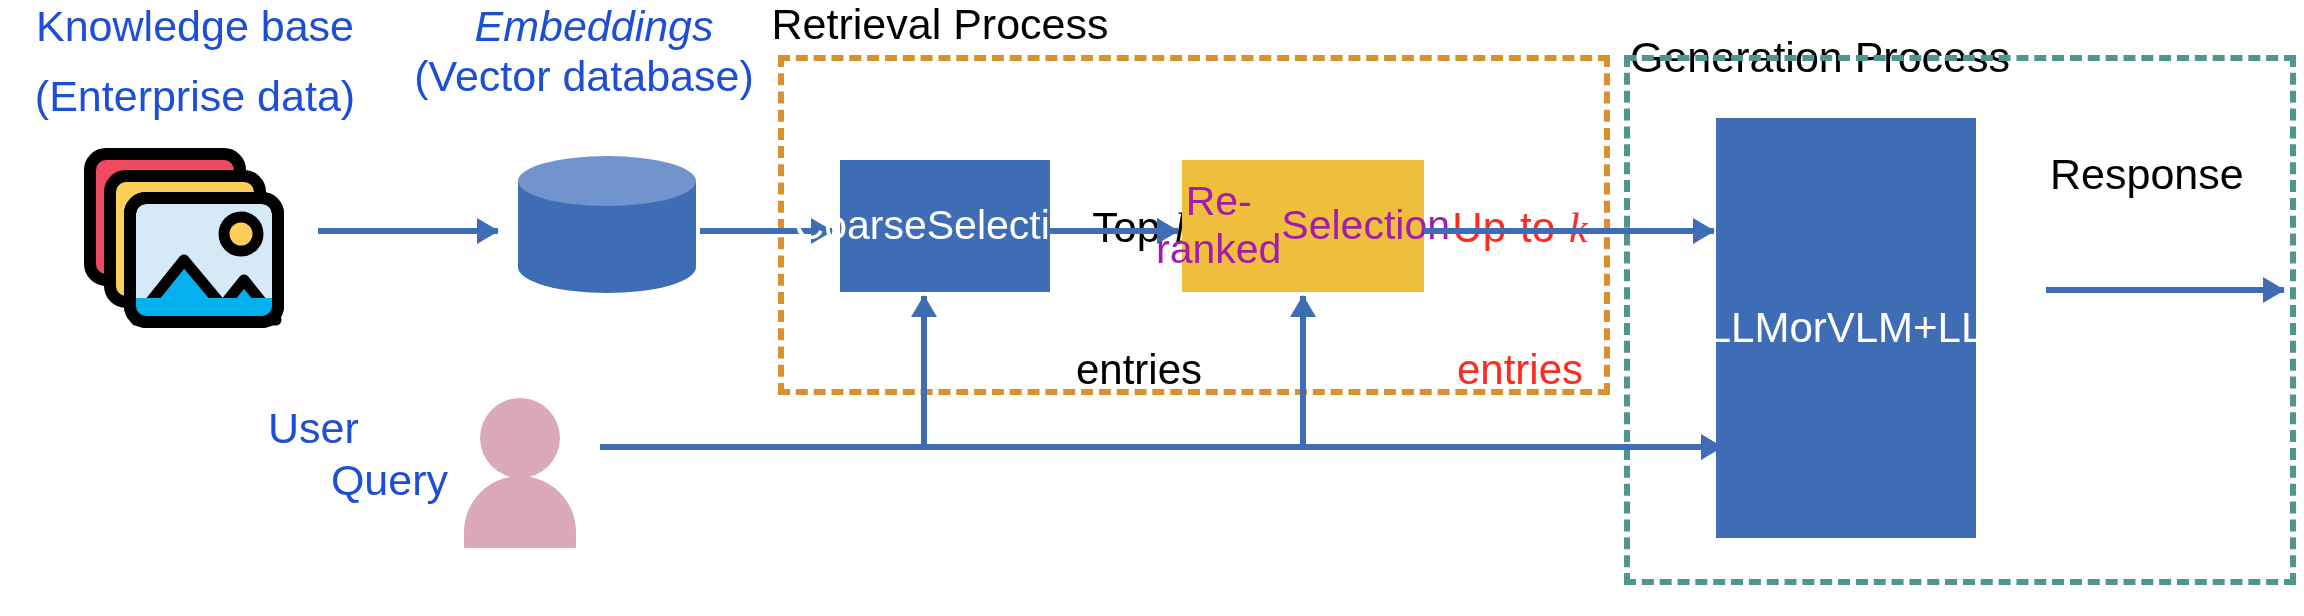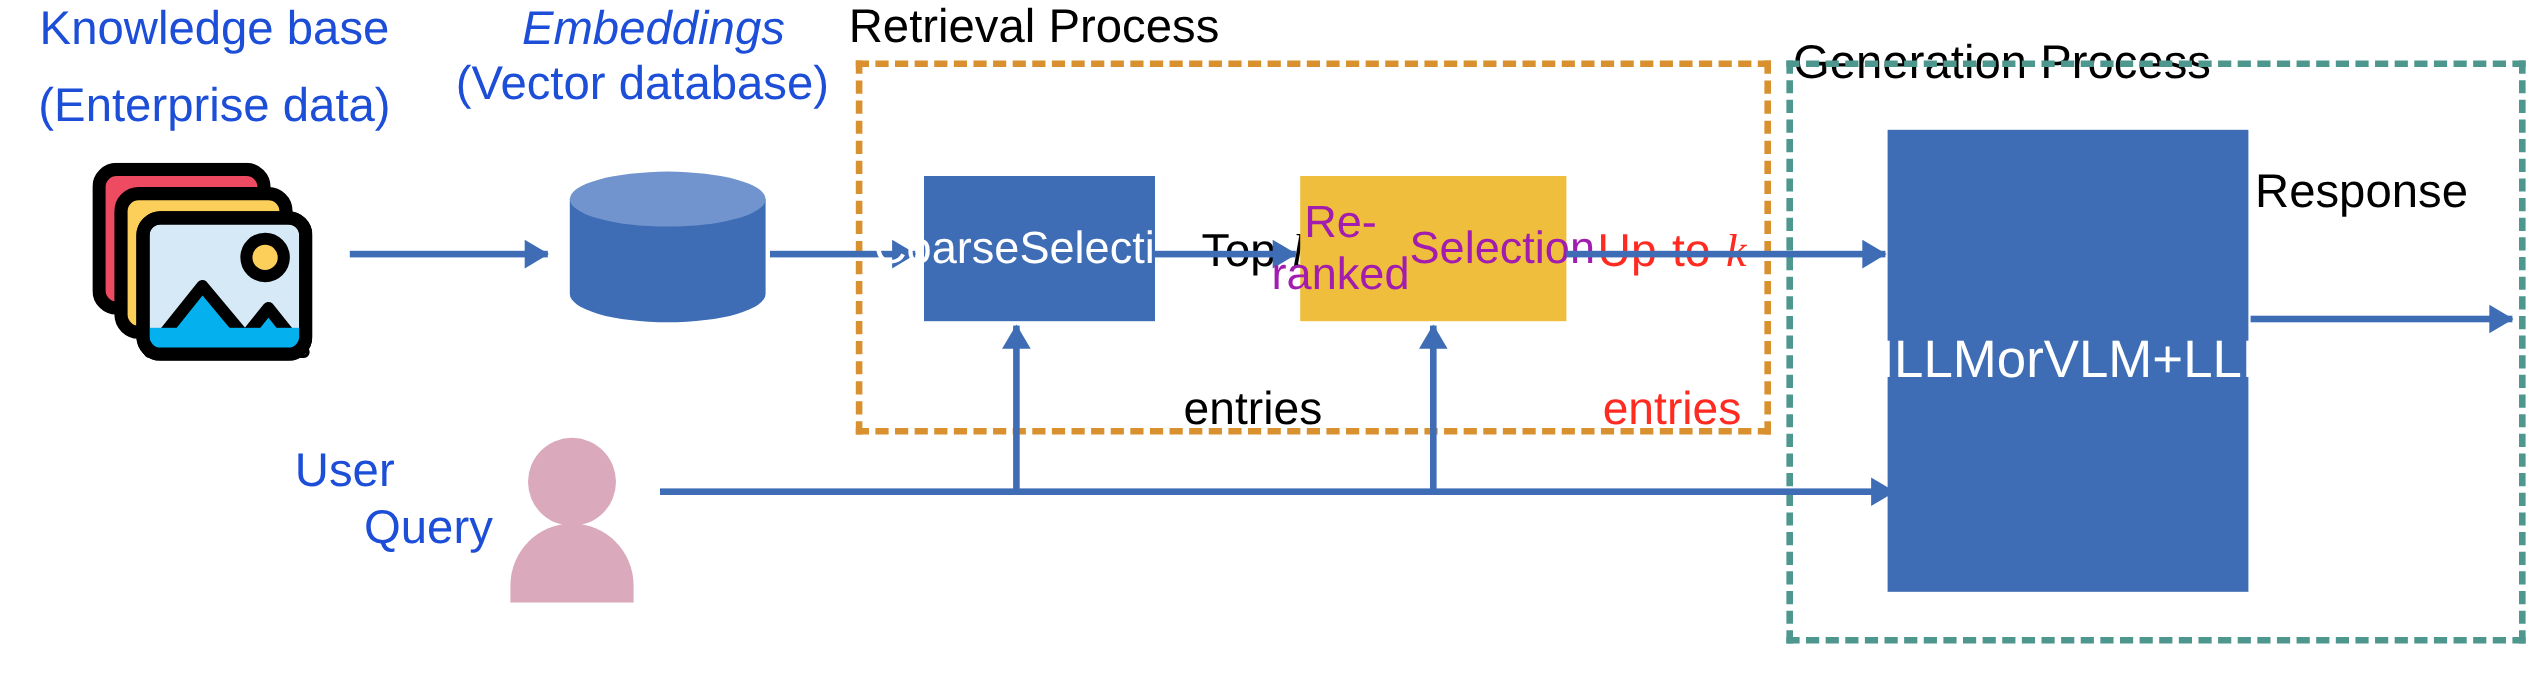--- a/index.html
+++ b/index.html
@@ -189,21 +189,21 @@
     <span>Selection</span>
   </div>
 
   <div class="lbl red" style="left:1420px; top:110px; width:200px; font-size:42px; text-align:center;">
     <div><span>Up-to-</span><span class="mathit">k</span></div>
     <div>entries</div>
   </div>
 
   <div class="arrow-h" style="left:1424px; top:228px; width:290px;"></div>
 
-  <div class="proc-box box-blue" style="left:1716px; top:118px; width:328px; height:420px; font-size:48px;">
+  <div class="proc-box box-blue" style="left:1716px; top:118px; width:260px; height:420px; font-size:42px;">
     <span>MLLM</span>
     <span>or</span>
     <span>VLM+LLM</span>
   </div>
 
   <div class="lbl" style="left:2050px; top:150px; width:260px; font-size:43px;">Response</div>
 
   <div class="arrow-h" style="left:2046px; top:287px; width:238px;"></div>
 
   <div class="lbl caption" style="left:268px; top:404px; width:180px; text-align:left;">User</div>

